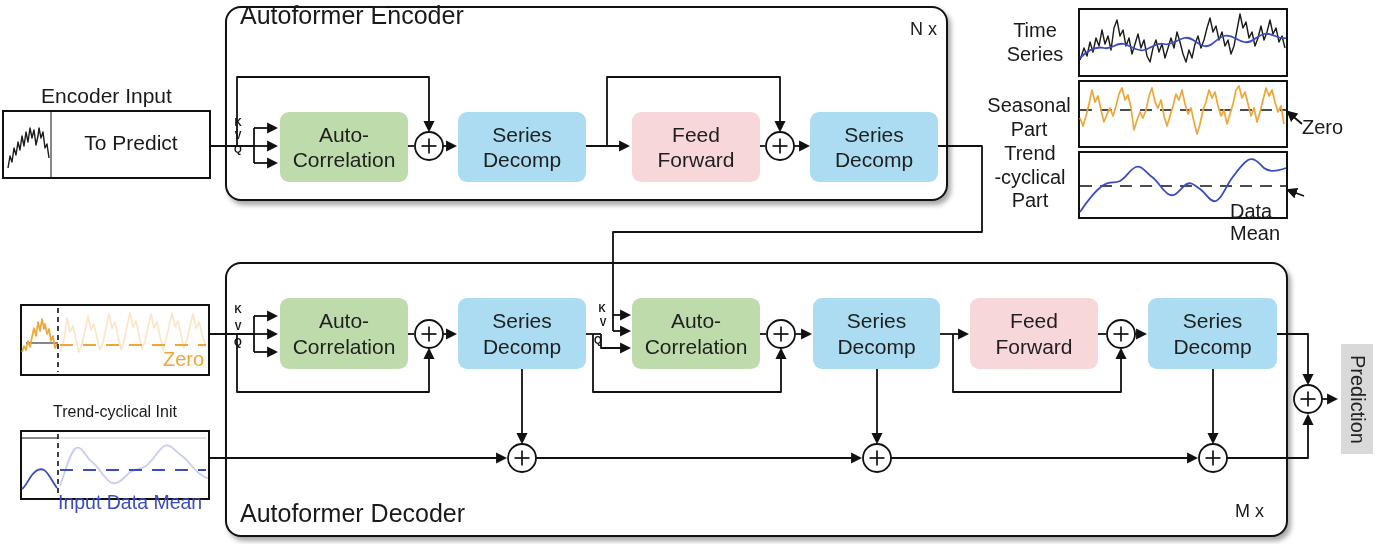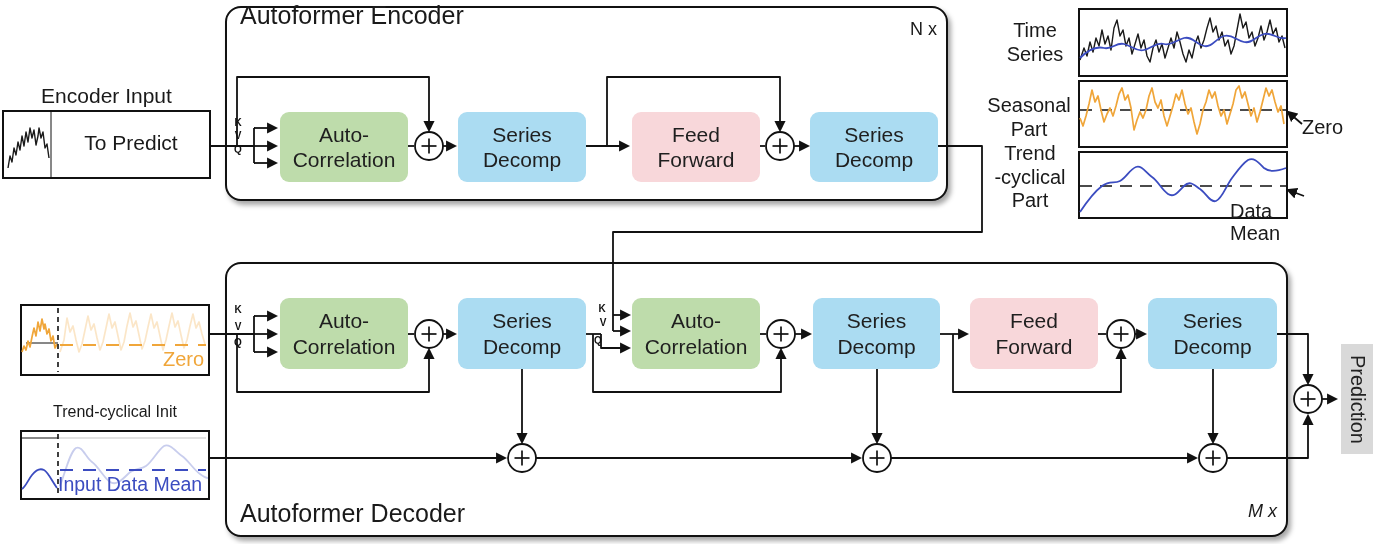--- a/index.html
+++ b/index.html
@@ -223,28 +223,28 @@
   <div class="block blue" style="left:813px;top:298px;width:127px;height:71px;"><span>Series
 Decomp</span></div>
   <div class="block pink" style="left:970px;top:298px;width:128px;height:71px;"><span>Feed
 Forward</span></div>
   <div class="block blue" style="left:1148px;top:298px;width:129px;height:71px;"><span>Series
 Decomp</span></div>
 
   <div class="label title" style="left:240px;top:1px;">Autoformer Encoder</div>
   <div class="label repeat" style="left:882px;top:19px;width:55px;text-align:right;">N x</div>
   <div class="label title" style="left:240px;top:499px;">Autoformer Decoder</div>
-  <div class="label repeat" style="left:1222px;top:501px;width:55px;text-align:right;font-style:italic;">M x</div>
+  <div class="label repeat" style="left:1222px;top:501px;width:55px;text-align:center;">M x</div>
 
   <div class="label io-label" style="left:51px;top:131px;width:160px;">To Predict</div>
   <div class="label io-label" style="left:2px;top:84px;width:209px;">Encoder Input</div>
 
   <div class="label zero-orange" style="left:163px;top:348px;">Zero</div>
   <div class="label io-label" style="left:10px;top:403px;width:210px;font-size:16px;">Trend-cyclical Init</div>
-  <div class="label mean-blue" style="left:58px;top:473px;">Input Data Mean</div>
+  <div class="label mean-blue" style="left:58px;top:491px;">Input Data Mean</div>
 
   <div class="kvq" style="left:231px;top:117px;">K</div>
   <div class="kvq" style="left:231px;top:130px;">V</div>
   <div class="kvq" style="left:231px;top:144px;">Q</div>
 
   <div class="kvq" style="left:231px;top:304px;">K</div>
   <div class="kvq" style="left:231px;top:321px;">V</div>
   <div class="kvq" style="left:231px;top:337px;">Q</div>
 
   <div class="kvq" style="left:595px;top:303px;">K</div>

